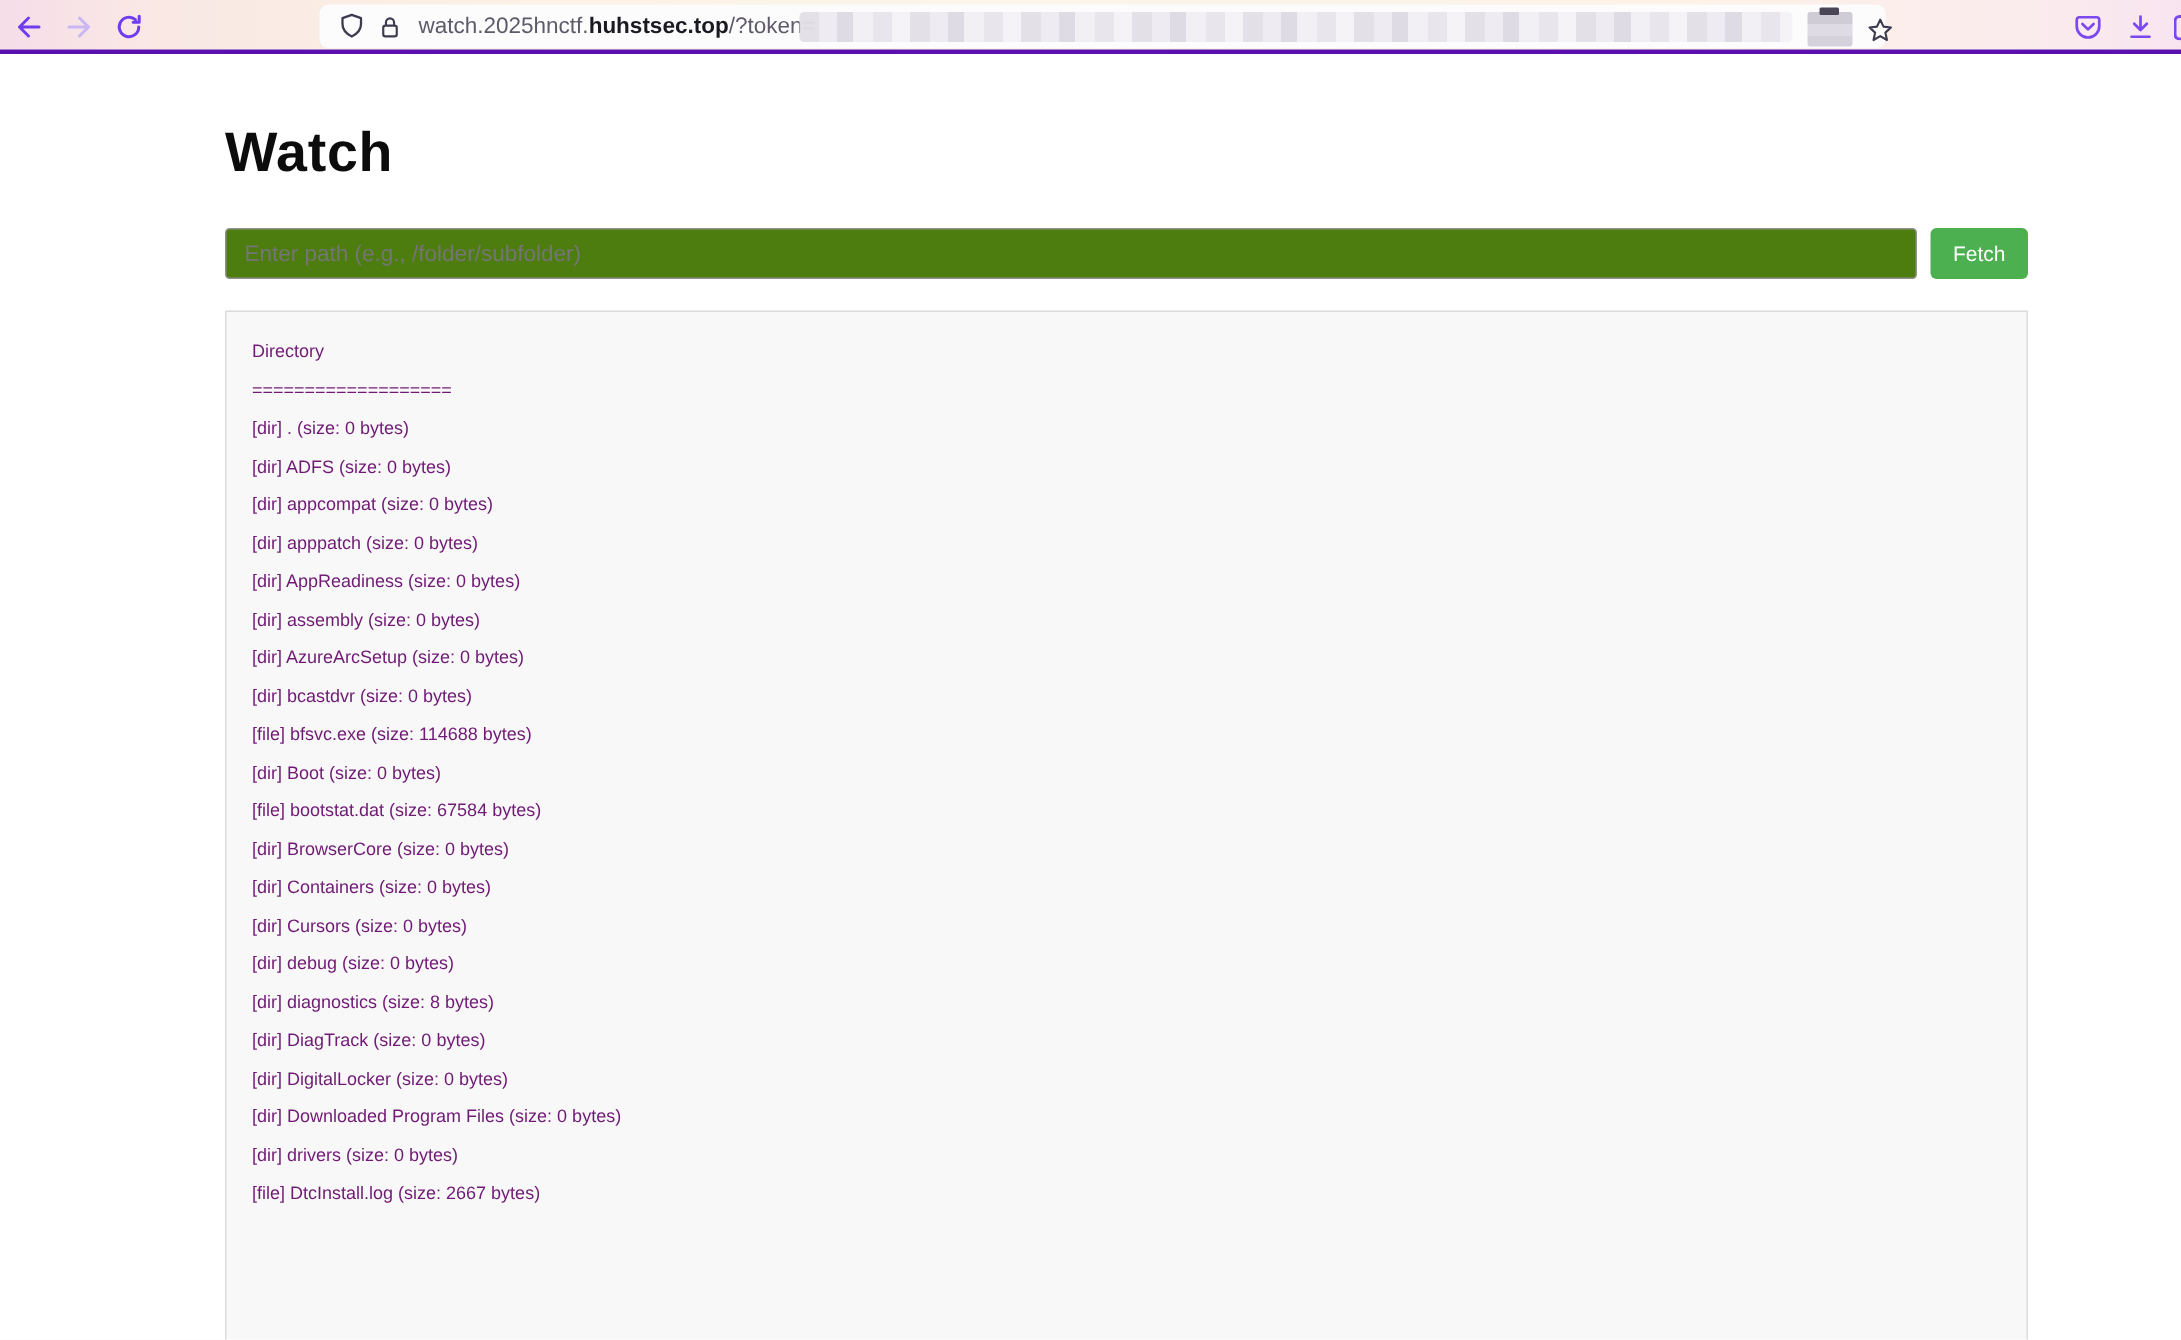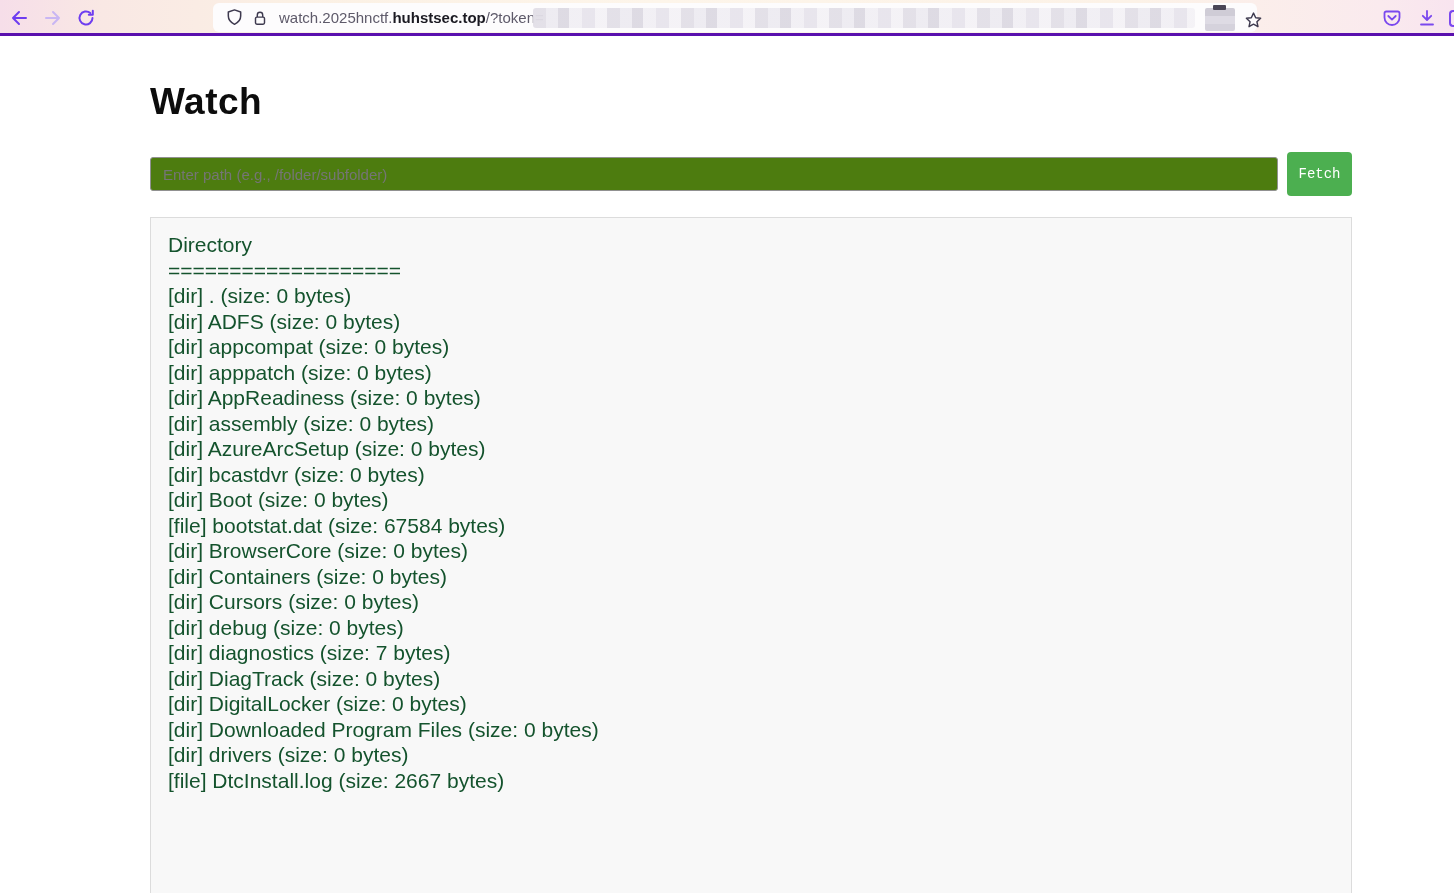--- a/index.html
+++ b/index.html
@@ -56,31 +56,31 @@
   .page { position: absolute; top: 36px; left: 0; width: 1454px; padding: 50px 0 0 150px; }
   h1.title { font-size: 37px; font-weight: 700; color: #0c0c0c; line-height: 31px; letter-spacing: .5px; }
   .query-row { margin-top: 35px; display: flex; align-items: center; }
   .path-input {
     width: 1128px; height: 34px; border: 1px solid #919191; border-radius: 3px;
     padding: 0 12px; font-size: 15px; font-family: "Liberation Sans", sans-serif;
     color: #222; background: #4d7c0f; outline: none;
   }
   .path-input::placeholder { color: #757575; }
   .fetch-btn {
-    margin-left: 9px; width: 65px; height: 44px; border: none; border-radius: 4px;
+    margin-left: 9px; width: 65px; height: 34px; border: none; border-radius: 4px;
     background: #4caf50; color: #ffffff; font-size: 14px;
-    font-family: Liberation Mono, monospace; cursor: pointer;
+    font-family: Liberation Sans, sans-serif; cursor: pointer;
   }
   .output-panel {
     margin-top: 21px; width: 1202px; height: 720px;
     background: #f8f8f8; border: 1px solid #dcdcdc;
     padding: 14px 17px; overflow: hidden;
   }
   .output-panel .line {
-    font-size: 21px; line-height: 25.5px; color: #14532d; white-space: pre;
+    font-size: 12px; line-height: 25.5px; color: #701a75; white-space: pre;
   }
 </style>
 </head>
 <body>
 
 <div class="toolbar">
 
   <div class="tb-btn" style="left:5px">
     <svg width="20" height="20" viewBox="0 0 20 20">
       <path d="M17 10 H4 M10 4 l-6 6 6 6" fill="none" stroke="#6e3df0" stroke-width="2" stroke-linecap="round" stroke-linejoin="round"></path>
@@ -156,27 +156,28 @@
     <div>
 
     <div class="line">[dir] . (size: 0 bytes)</div>
         <div class="line">[dir] ADFS (size: 0 bytes)</div>
         <div class="line">[dir] appcompat (size: 0 bytes)</div>
         <div class="line">[dir] apppatch (size: 0 bytes)</div>
         <div class="line">[dir] AppReadiness (size: 0 bytes)</div>
         <div class="line">[dir] assembly (size: 0 bytes)</div>
         <div class="line">[dir] AzureArcSetup (size: 0 bytes)</div>
         <div class="line">[dir] bcastdvr (size: 0 bytes)</div>
+        <div class="line">[file] bfsvc.exe (size: 114688 bytes)</div>
         <div class="line">[dir] Boot (size: 0 bytes)</div>
         <div class="line">[file] bootstat.dat (size: 67584 bytes)</div>
         <div class="line">[dir] BrowserCore (size: 0 bytes)</div>
         <div class="line">[dir] Containers (size: 0 bytes)</div>
         <div class="line">[dir] Cursors (size: 0 bytes)</div>
         <div class="line">[dir] debug (size: 0 bytes)</div>
-        <div class="line">[dir] diagnostics (size: 7 bytes)</div>
+        <div class="line">[dir] diagnostics (size: 8 bytes)</div>
         <div class="line">[dir] DiagTrack (size: 0 bytes)</div>
         <div class="line">[dir] DigitalLocker (size: 0 bytes)</div>
         <div class="line">[dir] Downloaded Program Files (size: 0 bytes)</div>
         <div class="line">[dir] drivers (size: 0 bytes)</div>
         <div class="line">[file] DtcInstall.log (size: 2667 bytes)</div>
       </div>
   </div>
 
 </div>
 

